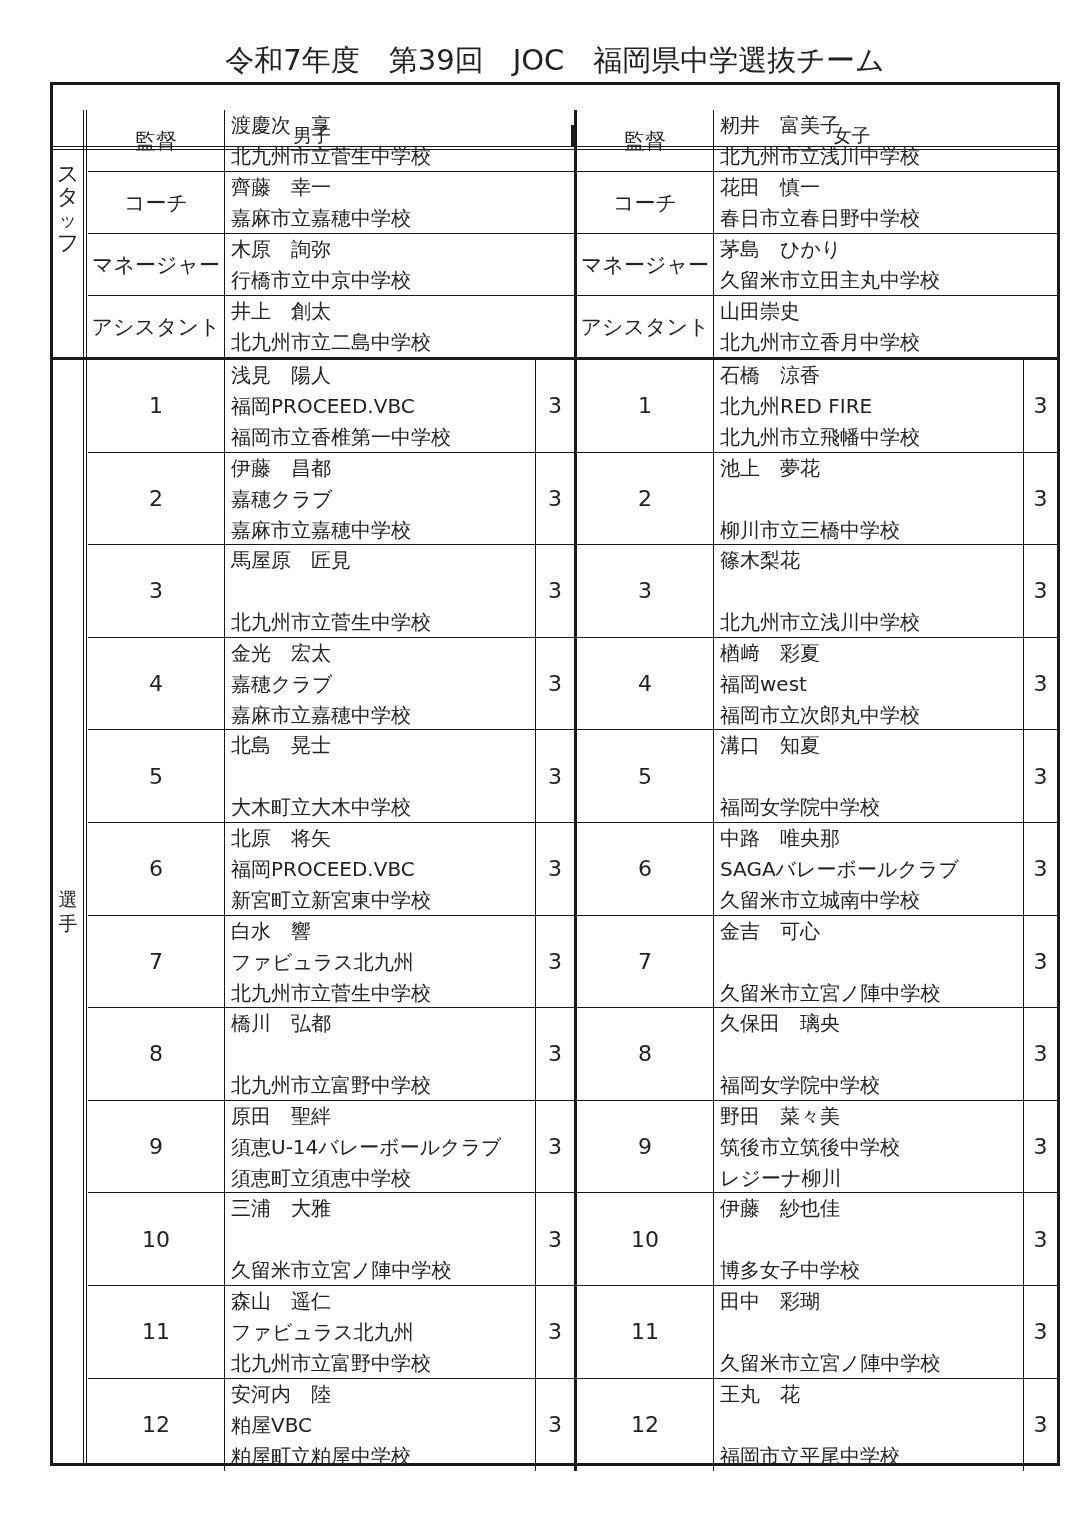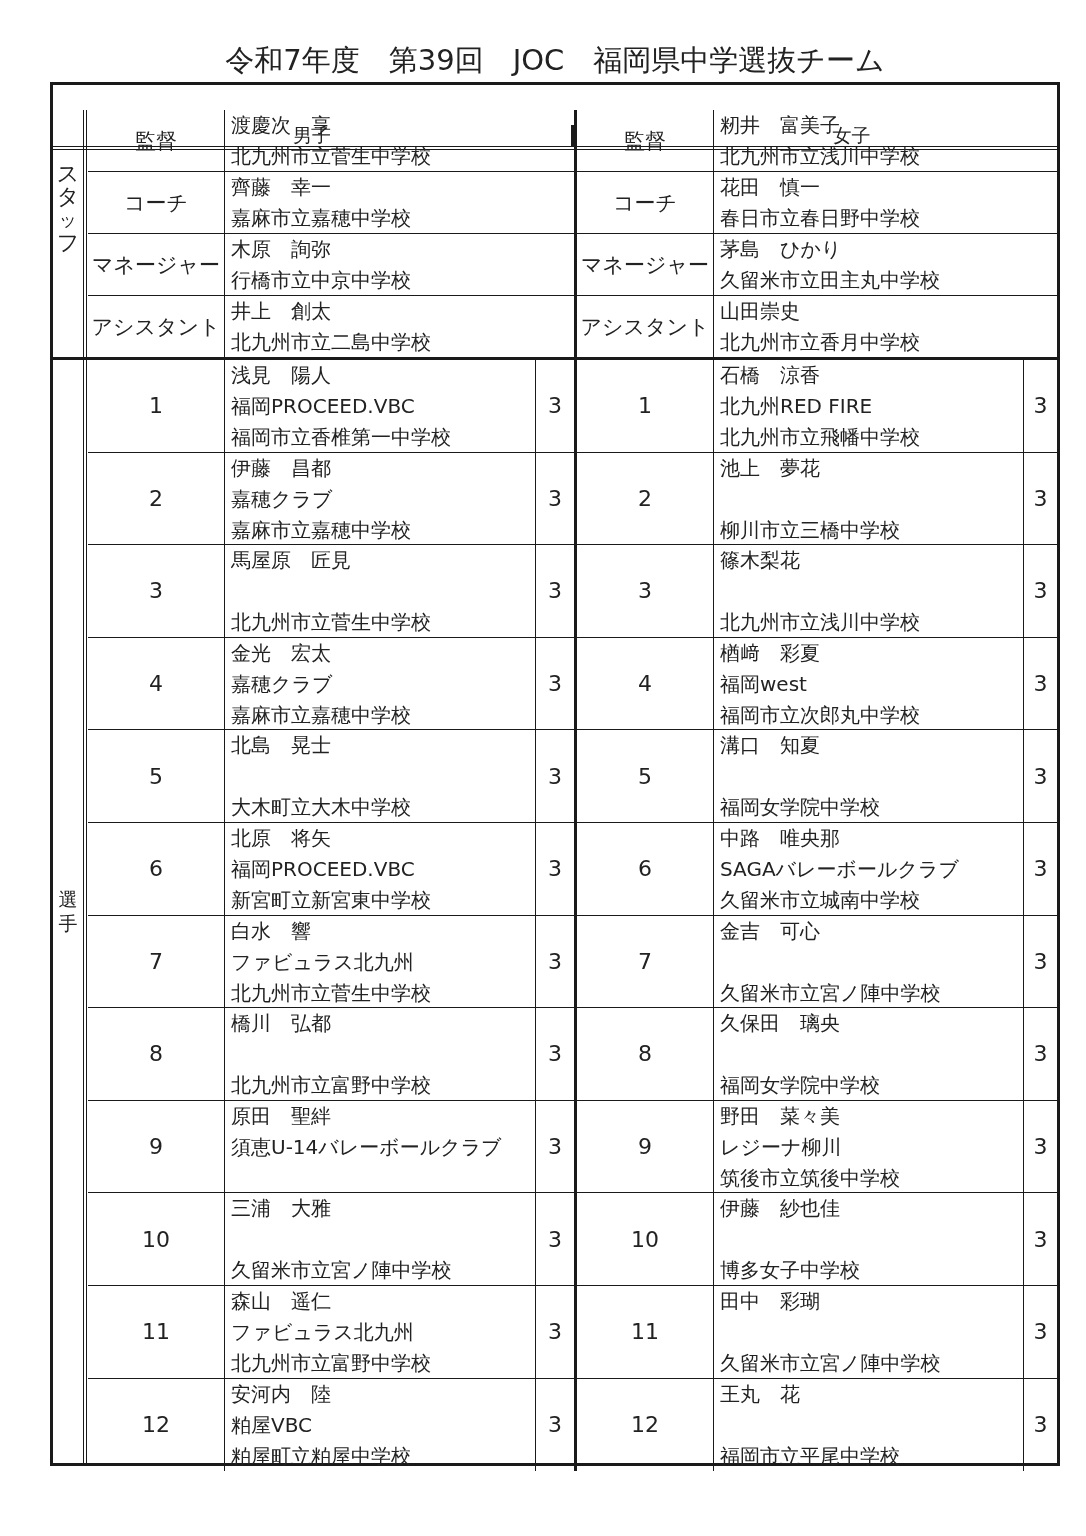--- a/index.html
+++ b/index.html
@@ -234,27 +234,28 @@
             <div class="line"></div>
             <div class="line">福岡女学院中学校</div>
           </div>
           <div class="cell grade" style="left:935px;width:34px">3</div>
         </div>
         <div class="row" style="top: 740.8px; height: 92.6px;">
           <div class="cell role" style="left:0;width:136px;font-size:22px">9</div>
           <div class="cell info pinfo" style="left:136px;width:311px">
             <div class="line">原田　聖絆</div>
             <div class="line">須恵U-14バレーボールクラブ</div>
+            <div class="line">須恵町立須恵中学校</div>
           </div>
           <div class="cell grade" style="left:447px;width:39px">3</div>
           <div class="cell role mid" style="left:486px;width:139px;font-size:22px">9</div>
           <div class="cell info pinfo" style="left:625px;width:310px">
             <div class="line">野田　菜々美</div>
+            <div class="line">筑後市立筑後中学校</div>
             <div class="line">レジーナ柳川</div>
-            <div class="line">筑後市立筑後中学校</div>
           </div>
           <div class="cell grade" style="left:935px;width:34px">3</div>
         </div>
         <div class="row" style="top: 833.4px; height: 92.6px;">
           <div class="cell role" style="left:0;width:136px;font-size:22px">10</div>
           <div class="cell info pinfo" style="left:136px;width:311px">
             <div class="line">三浦　大雅</div>
             <div class="line"></div>
             <div class="line">久留米市立宮ノ陣中学校</div>
           </div>

